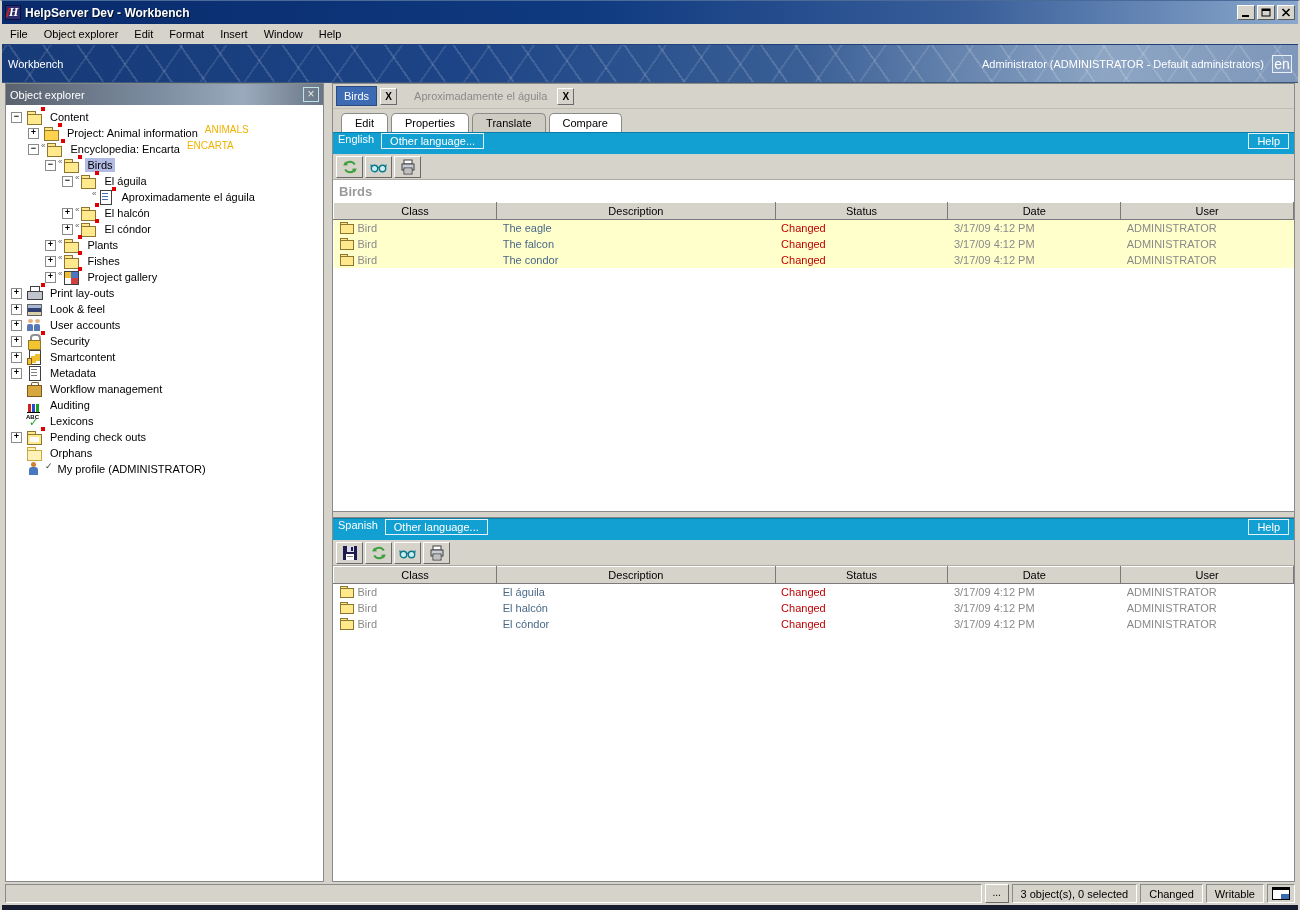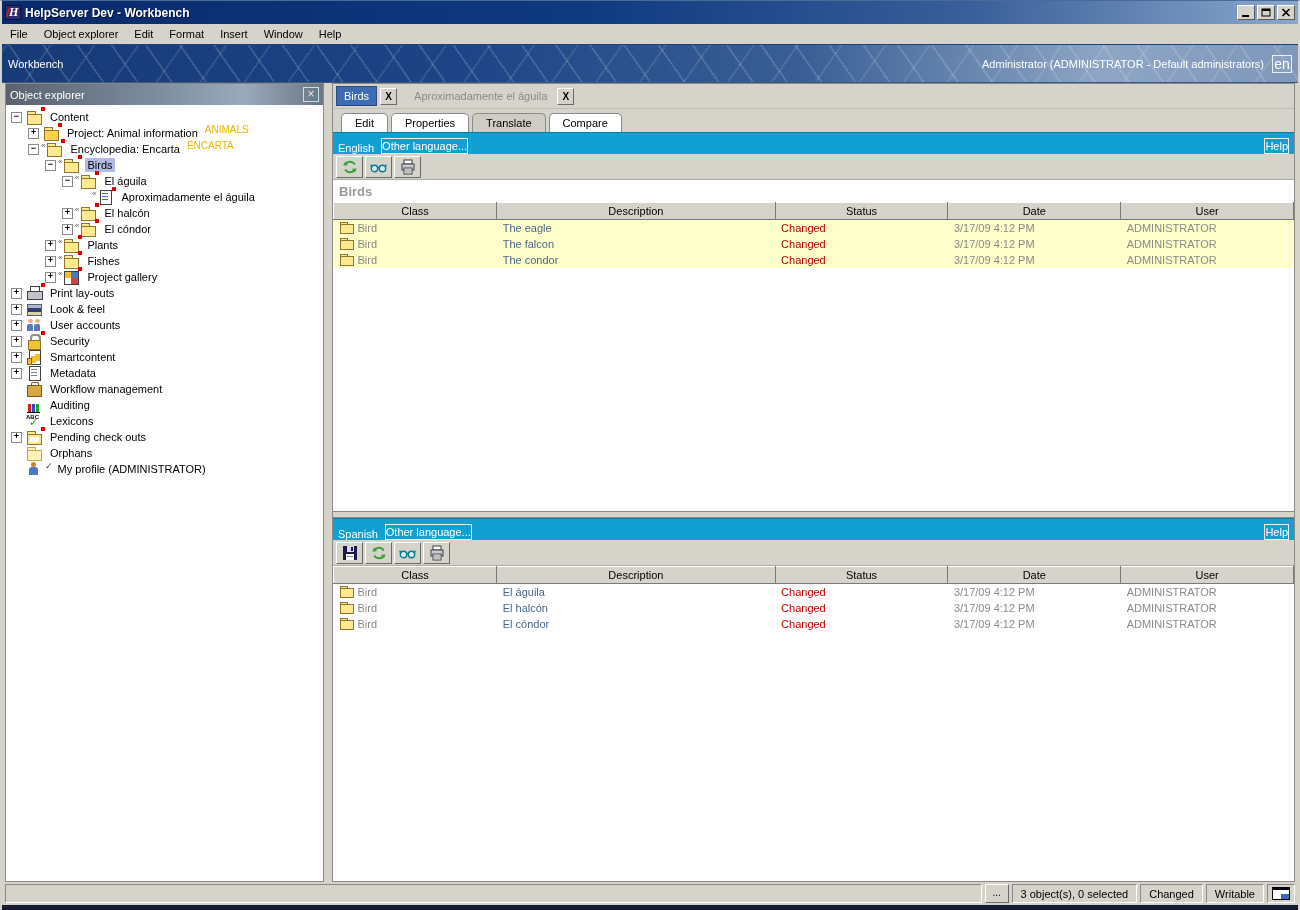--- a/index.html
+++ b/index.html
@@ -149,25 +149,25 @@
   .viewtab { font-size:11px; color:#000; background:#fff; padding:3px 13px;
     border:1px solid #8a8a8a; border-bottom:none; border-radius:5px 5px 0 0;
     margin-right:3px; }
   .viewtab.active { background:#cfccc4; }
 
   
   .pane { display:flex; flex-direction:column; background:#fff; overflow:hidden; }
   .pane-en { height:379px; flex:none; }
   .pane-divider { height:6px; flex:none; background:#d6d3ca; border-top:1px solid #8a8a8a; }
   .pane-es { flex:1; border-top:1px solid #8a8a8a; }
-  .langbar { height:22px; flex:none; display:flex; align-items:flex-end; padding:0 5px;
+  .langbar { height:22px; flex:none; display:flex; align-items:flex-start; padding:0 5px;
     background:#129fd2; border-top:1px solid #0b7ca4; color:#fff; font-size:11px; }
   .langname { margin-right:7px; }
   .langbtn { border:1px solid #e4f2f8; background:transparent; color:#fff; font-size:11px;
-    padding:1px 0; font-family:"Liberation Sans", sans-serif; }
+    padding:1px 8px; font-family:"Liberation Sans", sans-serif; }
   .langbar .spacer { flex:1; }
   .instruction { height:23px; flex:none; display:flex; align-items:center; background:#fdfdfb;
     font-size:11px; color:#000; padding:0 6px; border-bottom:1px solid #c8c5bc; }
   .toolbar { height:26px; flex:none; display:flex; align-items:center; gap:2px; padding:1px 3px;
     background:#d6d3ca; border-bottom:1px solid #aeaba2; }
   .tbtn { width:27px; height:22px; background:#d6d3ca; border:1px solid;
     border-color:#fff #6a6a6a #6a6a6a #fff; display:flex; align-items:center;
     justify-content:center; padding:0; }
   .content { flex:1; background:#fff; overflow:hidden; }
   .heading { font-size:13px; font-weight:bold; padding:4px 6px 3px 6px; }

